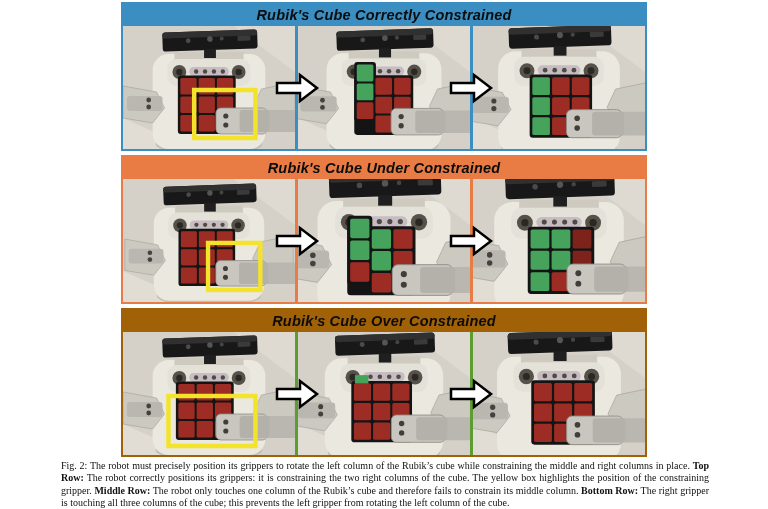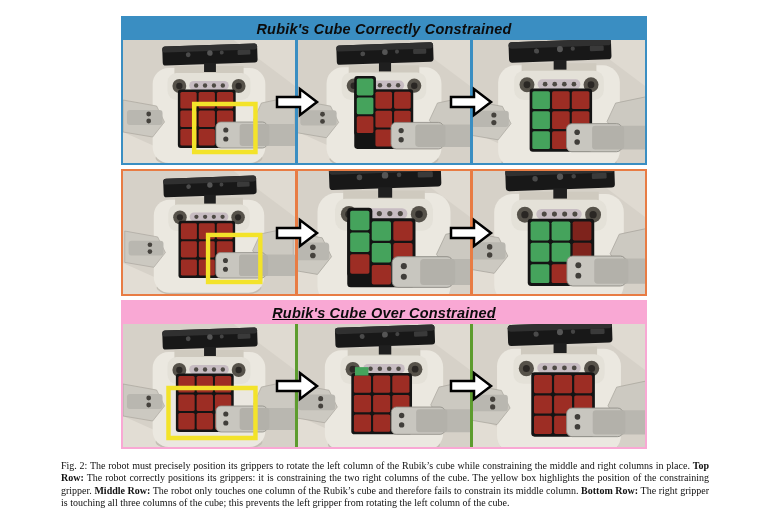--- a/index.html
+++ b/index.html
@@ -1,18 +1,18 @@
 <!DOCTYPE html>
 <html><head>
 <meta charset="utf-8">
 <style>
   html,body{margin:0;padding:0;background:#ffffff;}
   .page{position:relative;width:768px;height:509px;background:#ffffff;overflow:hidden;
         font-family:"Liberation Sans",sans-serif;}
-  .figure{position:absolute;left:121px;top:2px;width:526px;margin-top:14px;}
+  .figure{position:absolute;left:121px;top:2px;width:526px;}
   .row{box-sizing:border-box;padding:2px;margin-bottom:4px;}
   .row-header{height:22px;display:flex;align-items:center;justify-content:center;}
   .row-header span{font-family:"Liberation Sans",sans-serif;font-style:italic;font-weight:700;
         font-size:14.5px;color:#0c0c0c;letter-spacing:.2px;}
   .photo-strip{position:relative;display:grid;grid-template-columns:1fr 1fr 1fr;gap:3px;}
   .photo{height:123px;background:#d6d1c8;overflow:hidden;}
   .photo svg{display:block;width:100%;height:100%;}
   .arrow{position:absolute;top:50%;width:46px;height:32px;transform:translate(-50%,-50%);z-index:5;}
   .arrow svg{display:block;width:100%;height:100%;}
   .caption{position:absolute;left:61px;top:460px;width:648px;
@@ -195,20 +195,23 @@
           </div>
           <div class="arrow" style="left: 66.7%;">
             <svg viewBox="0 0 46 32">
   <polygon points="3,11 26,11 26,3 43,16 26,29 26,21 3,21" fill="#ffffff" stroke="#000000" stroke-width="2.5" stroke-linejoin="miter"></polygon>
             </svg>
           </div>
         </div>
     </section>
 
     <section class="row" style="background: rgb(232, 124, 68);">
+      <header class="row-header">
+        <span>Rubik's Cube Under Constrained</span>
+      </header>
       <div class="photo-strip" style="background: rgb(232, 124, 68);">
           <div class="photo">
             <svg viewBox="0 0 174 123" preserveAspectRatio="none">
     <rect width="174" height="123" fill="#d6d1c8"></rect>
     <polygon points="0,92 70,123 0,123" fill="#e2ddd4"></polygon>
     <polygon points="112,0 174,0 174,46" fill="#dfdad1"></polygon>
     <g transform="translate(87,61.5) scale(0.98) translate(-87,-61.5)">
       <ellipse cx="87" cy="118" rx="54" ry="11" fill="#c4bfb5"></ellipse>
       <rect x="30" y="28" width="114" height="95" rx="16" fill="#ebe8e0"></rect>
       <rect x="52" y="26" width="70" height="9" fill="#cfcabf"></rect>
@@ -366,21 +369,21 @@
             </svg>
           </div>
           <div class="arrow" style="left: 66.7%;">
             <svg viewBox="0 0 46 32">
   <polygon points="3,11 26,11 26,3 43,16 26,29 26,21 3,21" fill="#ffffff" stroke="#000000" stroke-width="2.5" stroke-linejoin="miter"></polygon>
             </svg>
           </div>
         </div>
     </section>
 
-    <section class="row" style="background: #f9a8d4; text-decoration: underline;">
+    <section class="row" style="background: #a16207;">
       <header class="row-header">
         <span>Rubik's Cube Over Constrained</span>
       </header>
       <div class="photo-strip" style="background: rgb(93, 156, 46);">
           <div class="photo">
             <svg viewBox="0 0 174 123" preserveAspectRatio="none">
     <rect width="174" height="123" fill="#d6d1c8"></rect>
     <polygon points="0,92 70,123 0,123" fill="#e2ddd4"></polygon>
     <polygon points="112,0 174,0 174,46" fill="#dfdad1"></polygon>
     <g transform="translate(87,61.5) scale(1) translate(-87,-61.5)">

